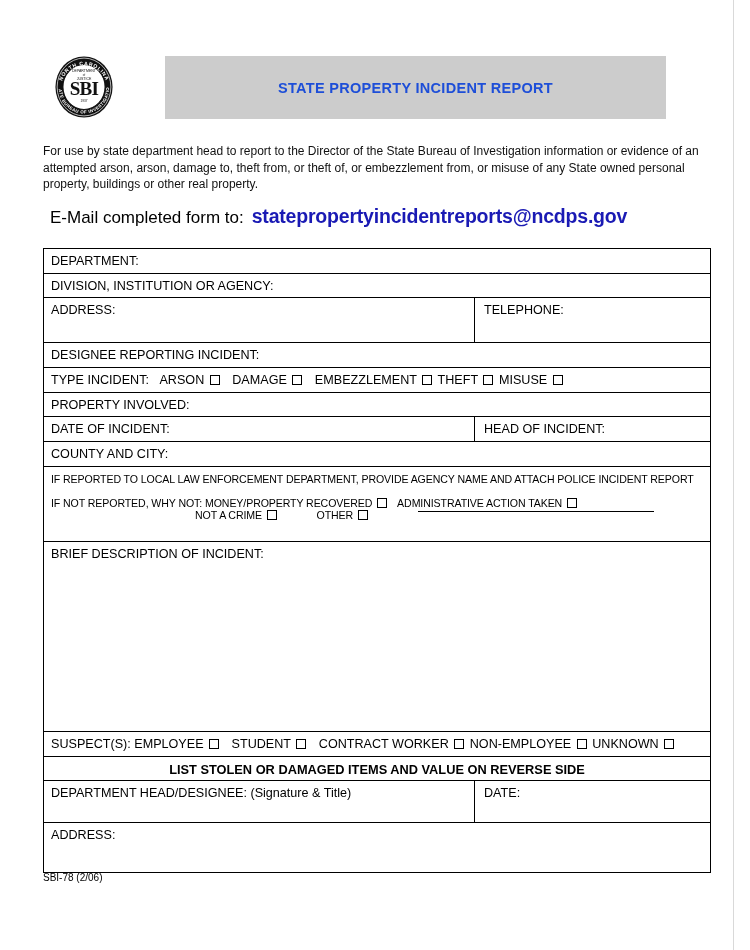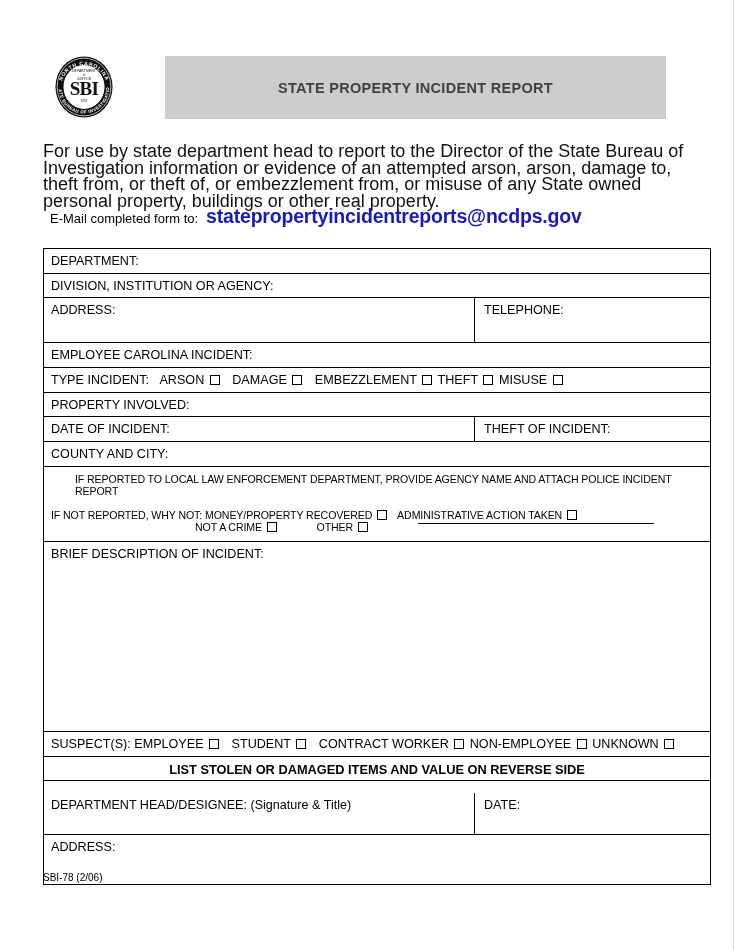--- a/index.html
+++ b/index.html
@@ -41,46 +41,46 @@
     width: 501px; height: 63px;
     background: #cccccc;
     display: flex;
     align-items: center;
     justify-content: center;
   }
   #title-bar .title-text {
     font-size: 14.5px;
     font-weight: bold;
     letter-spacing: .3px;
-    color: #404040;
+    color: #1d4ed8;
   }
 
   
   #intro {
     position: absolute;
     left: 43px; top: 143px;
     width: 668px;
-    font-size: 18px;
+    font-size: 12px;
     line-height: 16.5px;
     color: #111;
     text-align: left;
   }
 
   
   #email-line {
     position: absolute;
     left: 50px; top: 205px;
     width: 665px;
     height: 26px;
     display: flex;
     align-items: baseline;
     gap: 8px;
   }
   #email-line .label {
-    font-size: 13px;
+    font-size: 17px;
     color: #000;
     text-align: center;
   }
   #email-line .addr {
     font-size: 19.5px;
     font-weight: bold;
     color: #1a1ab4;
     letter-spacing: -0.2px;
   }
 
@@ -110,21 +110,21 @@
   .cell.right-cell {
     border-left: 1.6px solid #000;
     flex: 0 0 236px;
     padding-left: 9px;
   }
   .cell.left-cell { flex: 1 1 auto; }
 
   .h24  { height: 24.5px; }
   .h25  { height: 25px; }
   .h45  { height: 45px; }
-  .h42  { height: 42px; margin-top: 12px; }
+  .h42  { height: 42px; }
   .h75  { height: 75px; }
   .h190 { height: 190px; }
   .h50  { height: 50px; }
   .cell.center-cell {
     text-align: center;
     font-weight: bold;
     font-size: 12.8px;
     padding-left: 0;
     padding-top: 5px;
   }
@@ -138,21 +138,21 @@
     vertical-align: -1px;
     margin: 0 2px;
   }
   .opt { white-space: nowrap; }
 
   
   .small { font-size: 10.6px; letter-spacing: -0.1px; }
 
   
   .notrep { padding: 6px 0 0 7px; }
-  .notrep .line1 { margin-bottom: 12px; margin-left: 24px; }
+  .notrep .line1 { margin-bottom: 12px; }
   .notrep .line2 { padding-left: 144px; display: flex; align-items: center; gap: 32px; }
   .rule {
     display: inline-block;
     width: 236px;
     border-bottom: 1.4px solid #000;
     margin-left: 16px;
     position: relative;
     top: -3px;
   }
 
@@ -229,21 +229,21 @@
         <div class="cell left-cell">
           <span>ADDRESS:</span>
         </div>
         <div class="cell right-cell">
           <span>TELEPHONE:</span>
         </div>
       </div>
 
       <div class="row h24">
         <div class="cell left-cell">
-          <span>EMPLOYEE CAROLINA INCIDENT:</span>
+          <span>DESIGNEE REPORTING INCIDENT:</span>
         </div>
       </div>
 
       <div class="row h25">
         <div class="cell left-cell">
           <span>TYPE INCIDENT:</span>&nbsp;
           <span class="opt">&nbsp;<span>ARSON</span> <span class="cb"></span></span>
           <span class="opt">&nbsp; <span>DAMAGE</span> <span class="cb"></span></span>
           <span class="opt">&nbsp; <span>EMBEZZLEMENT</span> <span class="cb"></span></span>
           <span class="opt"> <span>THEFT</span> <span class="cb"></span></span>
@@ -255,21 +255,21 @@
         <div class="cell left-cell">
           <span>PROPERTY INVOLVED:</span>
         </div>
       </div>
 
       <div class="row h25">
         <div class="cell left-cell">
           <span>DATE OF INCIDENT:</span>
         </div>
         <div class="cell right-cell">
-          <span>THEFT OF INCIDENT:</span>
+          <span>HEAD OF INCIDENT:</span>
         </div>
       </div>
 
       <div class="row h24">
         <div class="cell left-cell">
           <span>COUNTY AND CITY:</span>
         </div>
       </div>
 
       <div class="row h75">

